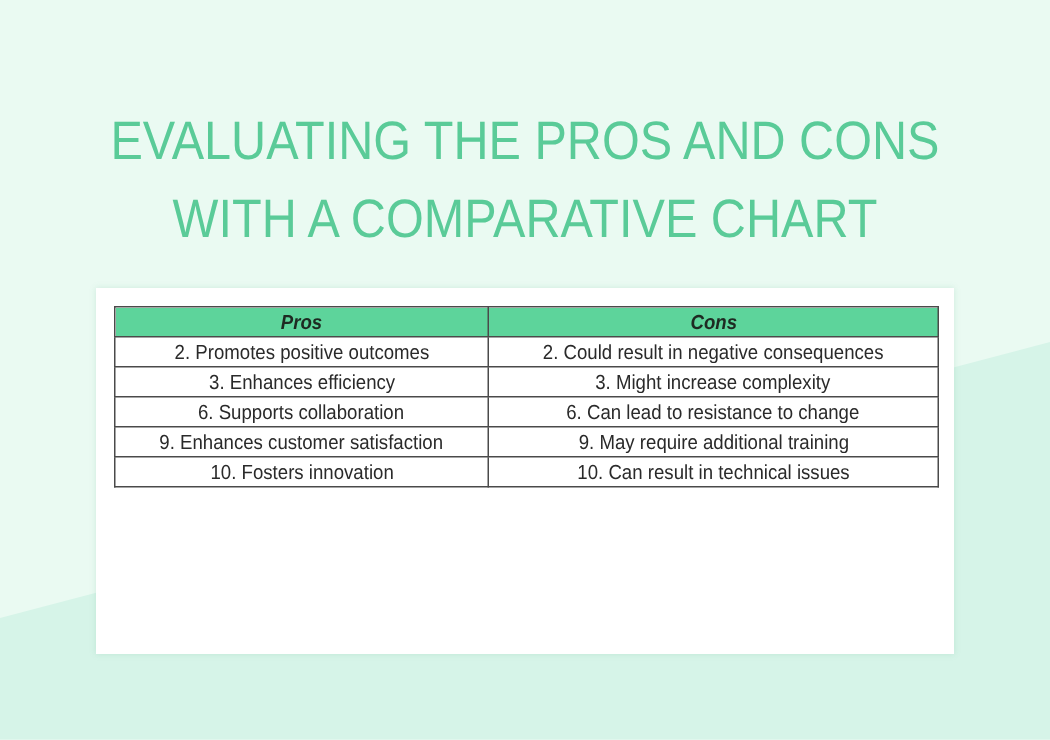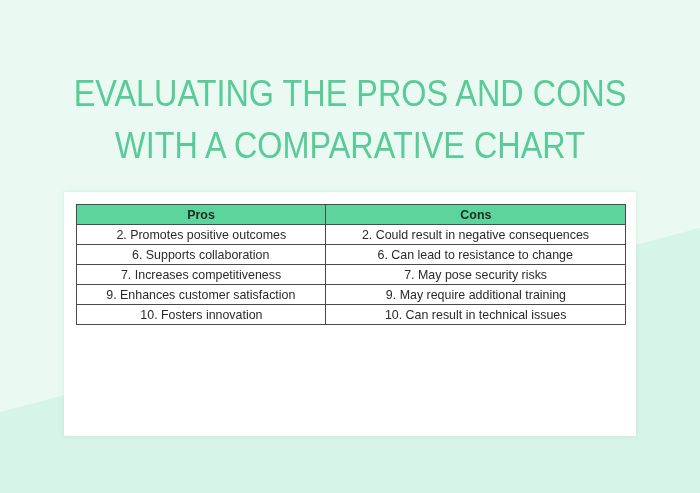--- a/index.html
+++ b/index.html
@@ -33,21 +33,21 @@
     }
     th, td {
       border: 1px solid #4a4a4a;
       height: 19px; padding: 0;
       text-align: center; vertical-align: middle;
       font-size: 13.5px; color: #2a2a2a;
       white-space: nowrap; overflow: hidden;
       font-family: "Liberation Sans", sans-serif;
     }
     th {
-      background: #5dd49b; font-weight: bold; color: #1e2a22;
+      background: #5dd49b; font-weight: bold; color: #1e2a22; font-style: italic;
     }
     col.c1 { width: 249px; }
     col.c2 { width: 300px; }
     .cell-text { display: inline-block; transform: scaleX(0.92); transform-origin: center; }
   </style>
 </head>
 <body>
 
 <div class="bg-upper"></div>
 
@@ -67,26 +67,26 @@
         <th><span class="cell-text">Pros</span></th>
         <th><span class="cell-text">Cons</span></th>
       </tr>
     </thead>
     <tbody>
       <tr>
         <td><span class="cell-text">2. Promotes positive outcomes</span></td>
         <td><span class="cell-text">2. Could result in negative consequences</span></td>
       </tr>
       <tr>
+        <td><span class="cell-text">3. Enhances efficiency</span></td>
+        <td><span class="cell-text">3. Might increase complexity</span></td>
+      </tr>
+      <tr>
         <td><span class="cell-text">6. Supports collaboration</span></td>
         <td><span class="cell-text">6. Can lead to resistance to change</span></td>
-      </tr>
-      <tr>
-        <td><span class="cell-text">7. Increases competitiveness</span></td>
-        <td><span class="cell-text">7. May pose security risks</span></td>
       </tr>
       <tr>
         <td><span class="cell-text">9. Enhances customer satisfaction</span></td>
         <td><span class="cell-text">9. May require additional training</span></td>
       </tr>
       <tr>
         <td><span class="cell-text">10. Fosters innovation</span></td>
         <td><span class="cell-text">10. Can result in technical issues</span></td>
       </tr>
     </tbody>

